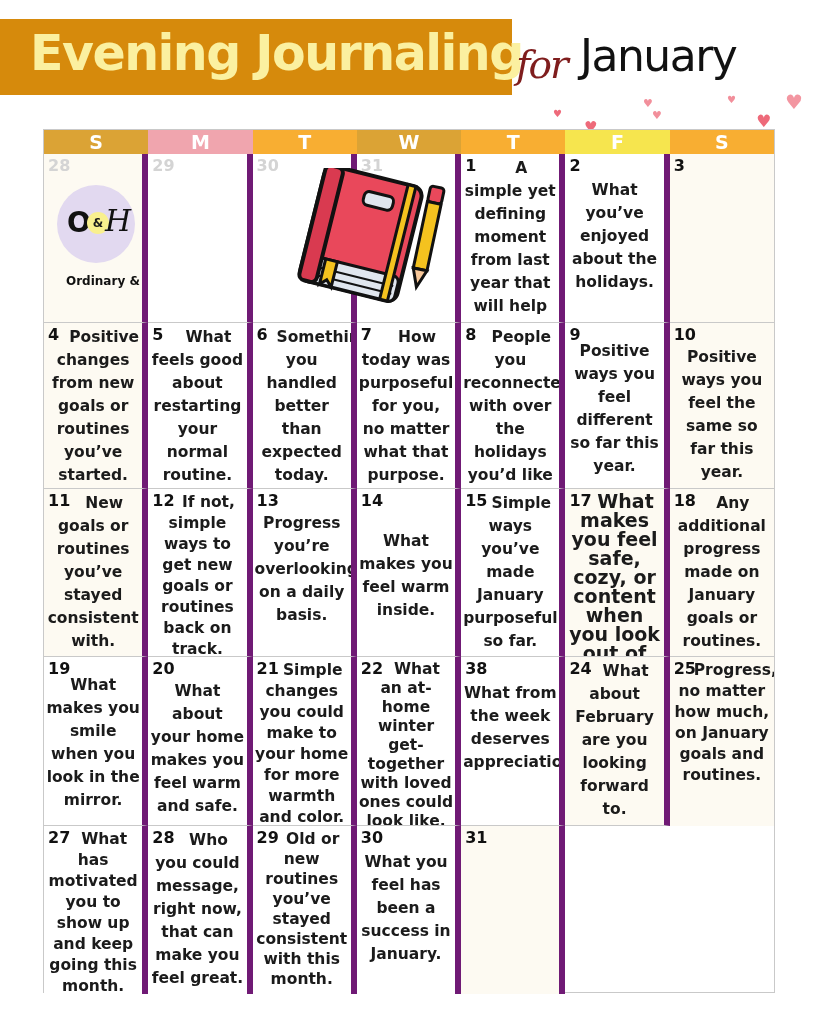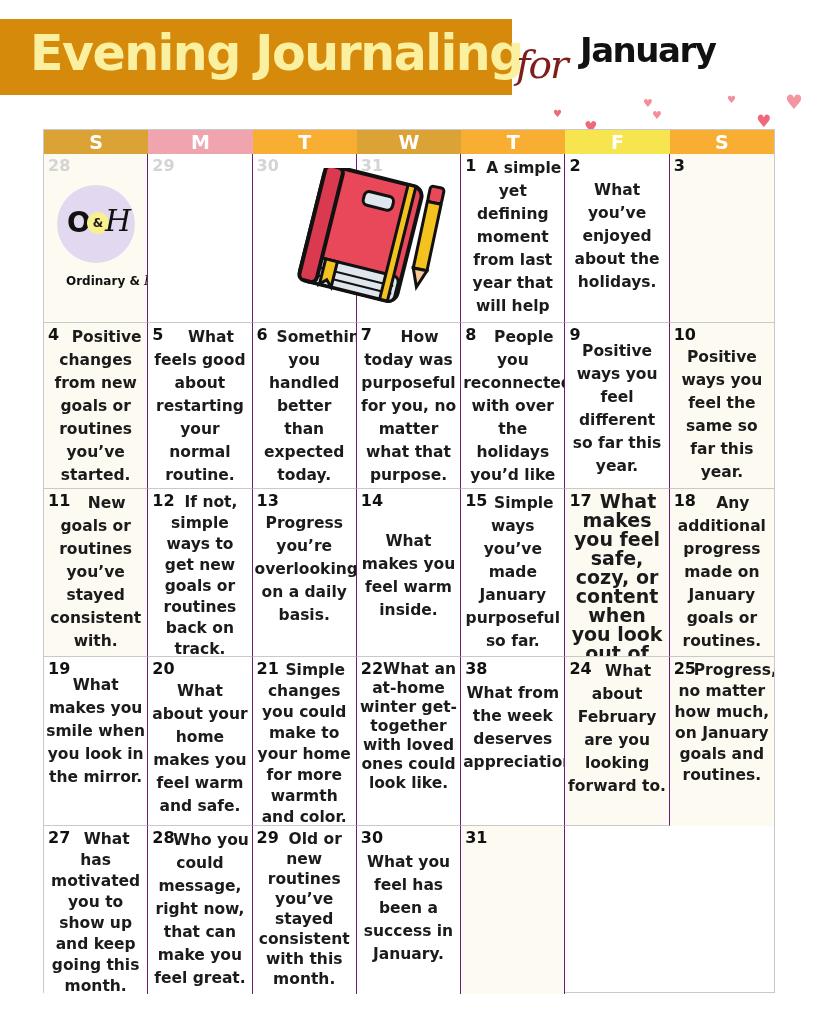--- a/index.html
+++ b/index.html
@@ -2,30 +2,30 @@
 <html><head>
 <meta charset="utf-8">
 <style>
   * { box-sizing: border-box; margin: 0; padding: 0; }
   html, body { width: 819px; height: 1024px; background: #ffffff; overflow: hidden; }
   body { position: relative; font-family: "DejaVu Sans", sans-serif; color: #1b1b1b; }
 
   .banner { position: absolute; left: 0; top: 19px; width: 512px; height: 76px; background: #D68A0C; }
   .banner-text { position: absolute; left: 30px; top: 6px; font-size: 49px; font-weight: bold; color: #FBF0A0; letter-spacing: -1.5px; white-space: nowrap; }
   .for-text { position: absolute; left: 516px; top: 42px; font-family: "DejaVu Serif", serif; font-style: italic; font-size: 39px; color: #7f1d1d; letter-spacing: -2px; }
-  .month-text { position: absolute; left: 580px; top: 30px; font-size: 34px; font-weight: bold; color: #111; letter-spacing: -1.5px; }
+  .month-text { position: absolute; left: 580px; top: 30px; font-size: 44px; font-weight: normal; color: #111; letter-spacing: -1.5px; }
 
   .heart { position: absolute; color: #EE6A7A; line-height: 1; }
 
   .grid { position: absolute; left: 43px; top: 129px; width: 732px; height: 864px;
           display: grid; grid-template-columns: repeat(7, 1fr);
           grid-template-rows: 24px 169px 166px 168px 169px 168px;
           border: 1px solid #c9c9c9; }
   .day-head { display: flex; align-items: center; justify-content: center; color: #ffffff; font-weight: bold; font-size: 19px; }
-  .cell { position: relative; border-right: 1px solid #701a75; border-bottom: 1px solid #c9c9c9; background: #ffffff; padding: 3px 2px; text-align: center; overflow: hidden; }
+  .cell { position: relative; border-right: 6px solid #701a75; border-bottom: 1px solid #c9c9c9; background: #ffffff; padding: 3px 2px; text-align: center; overflow: hidden; }
   .cell.weekend { background: #FDFAF2; }
   .cell:nth-child(7n) { border-right: none; }
   .cell.last-row { border-bottom: none; }
   .cell .num { position: absolute; left: 4px; top: 2px; font-weight: bold; font-size: 16px; color: #111; }
   .cell.faded .num { color: #d4d4d4; }
   .cell .prompt { display: block; font-weight: bold; font-size: 15.5px; line-height: 23px; color: #1b1b1b; padding-top: 0; text-indent: 22px; }
 
   .logo { position: absolute; left: 13px; top: 31px; width: 78px; height: 78px; border-radius: 50%; background: #E2D9F0; }
   .logo-o { position: absolute; left: 10px; top: 21px; font-size: 28px; font-weight: bold; color: #111; }
   .logo-amp { position: absolute; left: 30px; top: 27px; width: 22px; height: 22px; border-radius: 50%; background: #F9F08E; font-size: 12px; font-weight: bold; line-height: 22px; text-align: center; }

